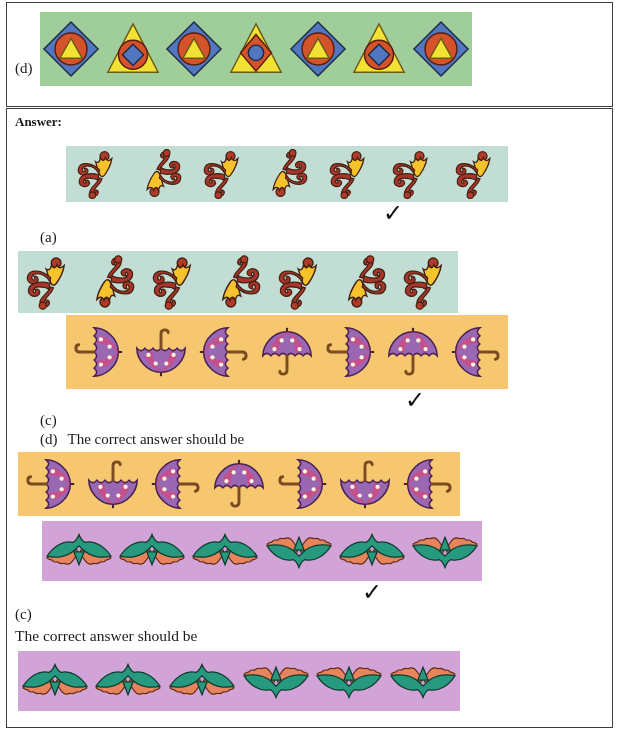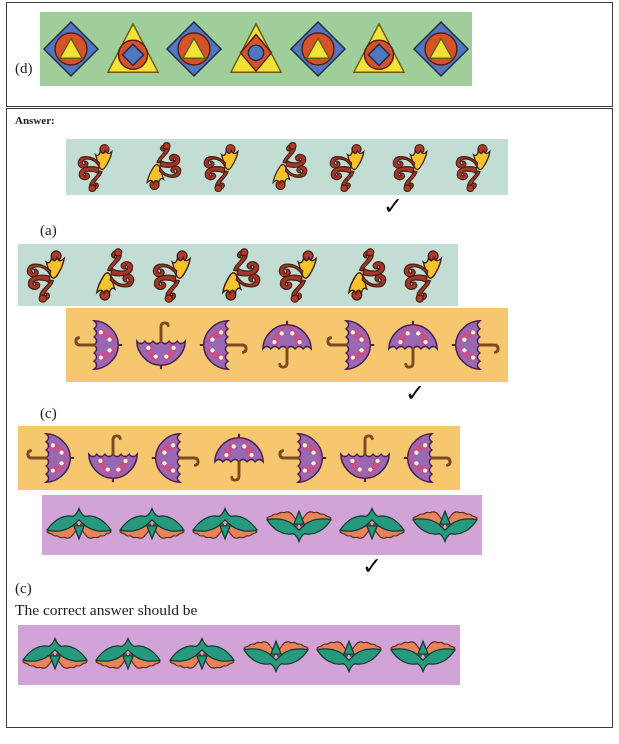--- a/index.html
+++ b/index.html
@@ -1,20 +1,20 @@
 <!DOCTYPE html>
 <html><head>
 <meta charset="utf-8">
 <style>
   html,body{margin:0;padding:0;}
   body{width:619px;height:744px;background:#ffffff;font-family:"Liberation Serif",serif;color:#1a1a1a;overflow:hidden;}
   .box1{margin:2px 6px 0 6px;border:1.5px solid #3c3c3c;height:103px;position:relative;background:#fff;}
   .box2{margin:1px 6px 0 6px;border:1.5px solid #3c3c3c;height:618px;position:relative;background:#fff;overflow:hidden;}
   .q-label{position:absolute;left:8px;top:57px;font-size:15px;}
-  .heading{margin:5px 0 4px 8px;font-weight:bold;font-size:11px;height:21px;}
+  .heading{margin:5px 0 11px 8px;font-weight:bold;font-size:13px;height:21px;}
   .strip{display:flex;align-items:center;justify-content:space-around;}
   .sym{display:flex;align-items:center;justify-content:center;}
   .sym svg{display:block;}
   .t-rot90  svg{transform:rotate(90deg);}
   .t-rot180 svg{transform:rotate(180deg);}
   .t-rot270 svg{transform:rotate(270deg);}
   .t-flipv  svg{transform:scaleY(-1);}
   .check-row{position:relative;height:25px;}
   .check{position:absolute;top:-3px;transform:translateX(-50%);font-size:24px;font-weight:bold;color:#0d0d0d;font-family:"DejaVu Sans",sans-serif;}
   .lbl{margin-left:33px;font-size:15px;height:21px;line-height:21px;}
@@ -265,20 +265,21 @@
             <use href="#sym-umbrella"></use>
           </svg>
         </div>
       </div>
     <div class="check-row">
         <span class="check" style="left: 79%;">✓</span>
       </div>
   </div>
 
   <div class="lbl l-c"><span>(c)</span></div>
+  <div class="lbl l-d"><span>(d)</span><span class="lbl-text">The correct answer should be</span></div>
 
   <div class="strip-block sb-orange-b">
     <div class="strip" style="background: rgb(246, 199, 110);">
         <div class="sym t-rot90">
           <svg viewBox="0 0 60 60">
             <use href="#sym-umbrella"></use>
           </svg>
         </div>
         <div class="sym t-rot180">
           <svg viewBox="0 0 60 60">

